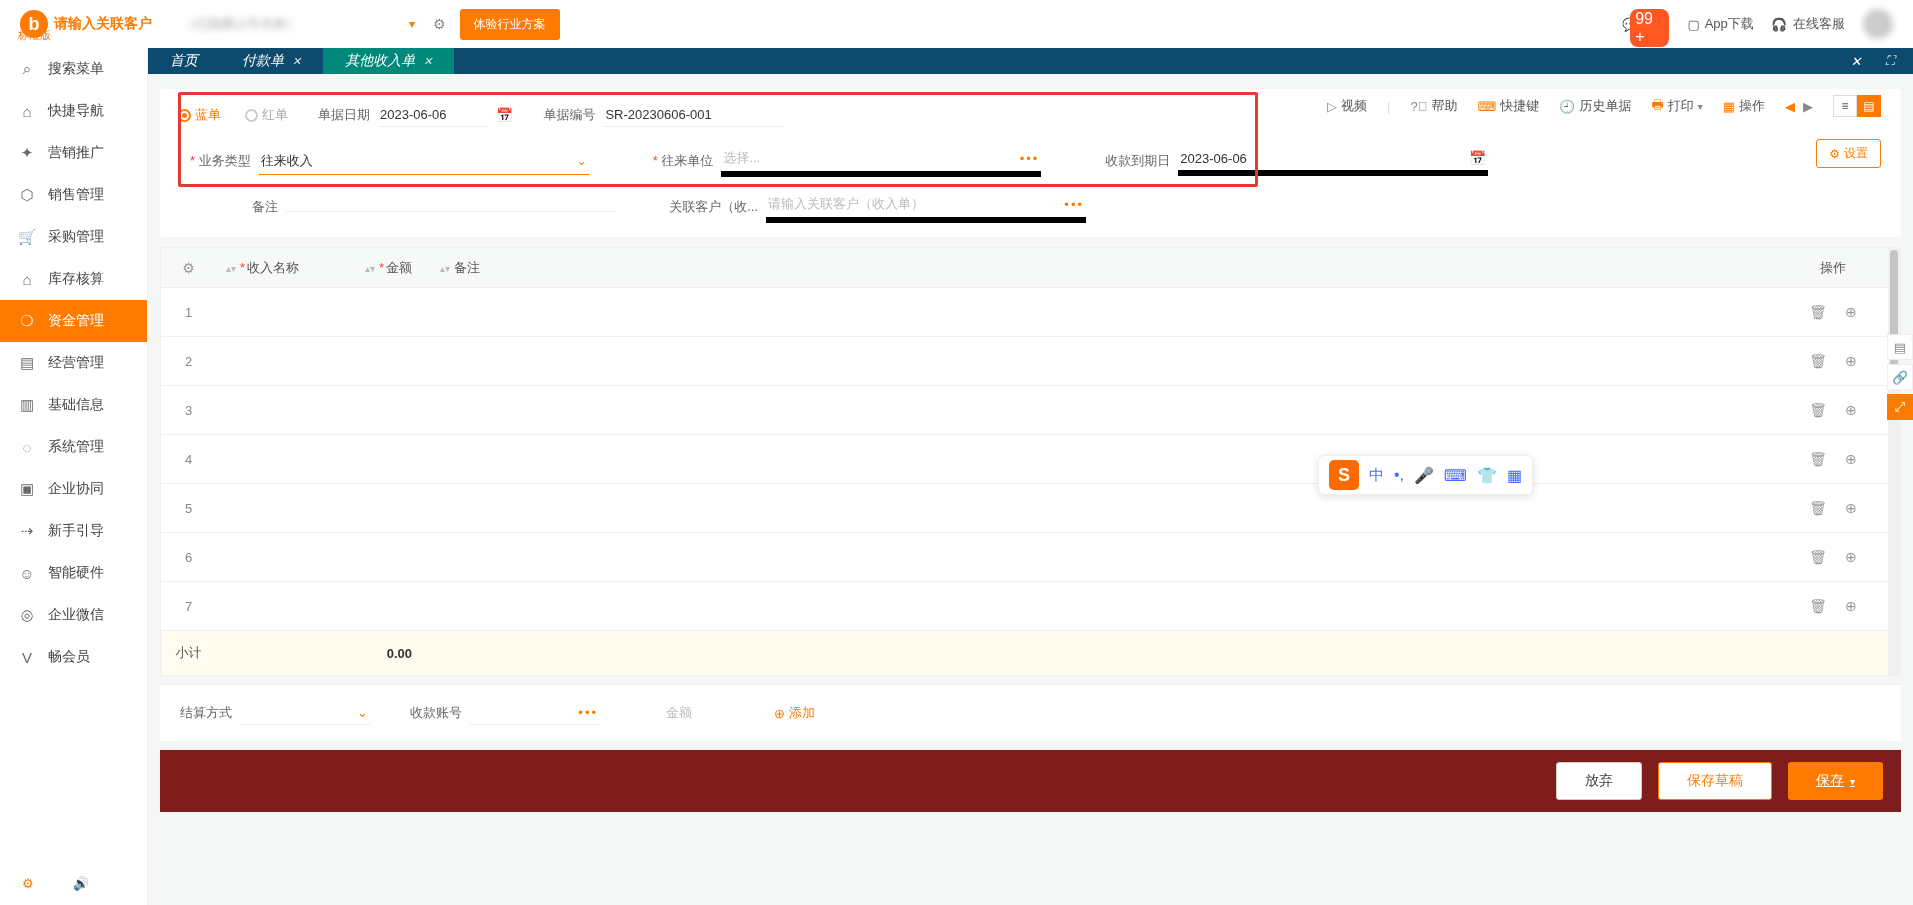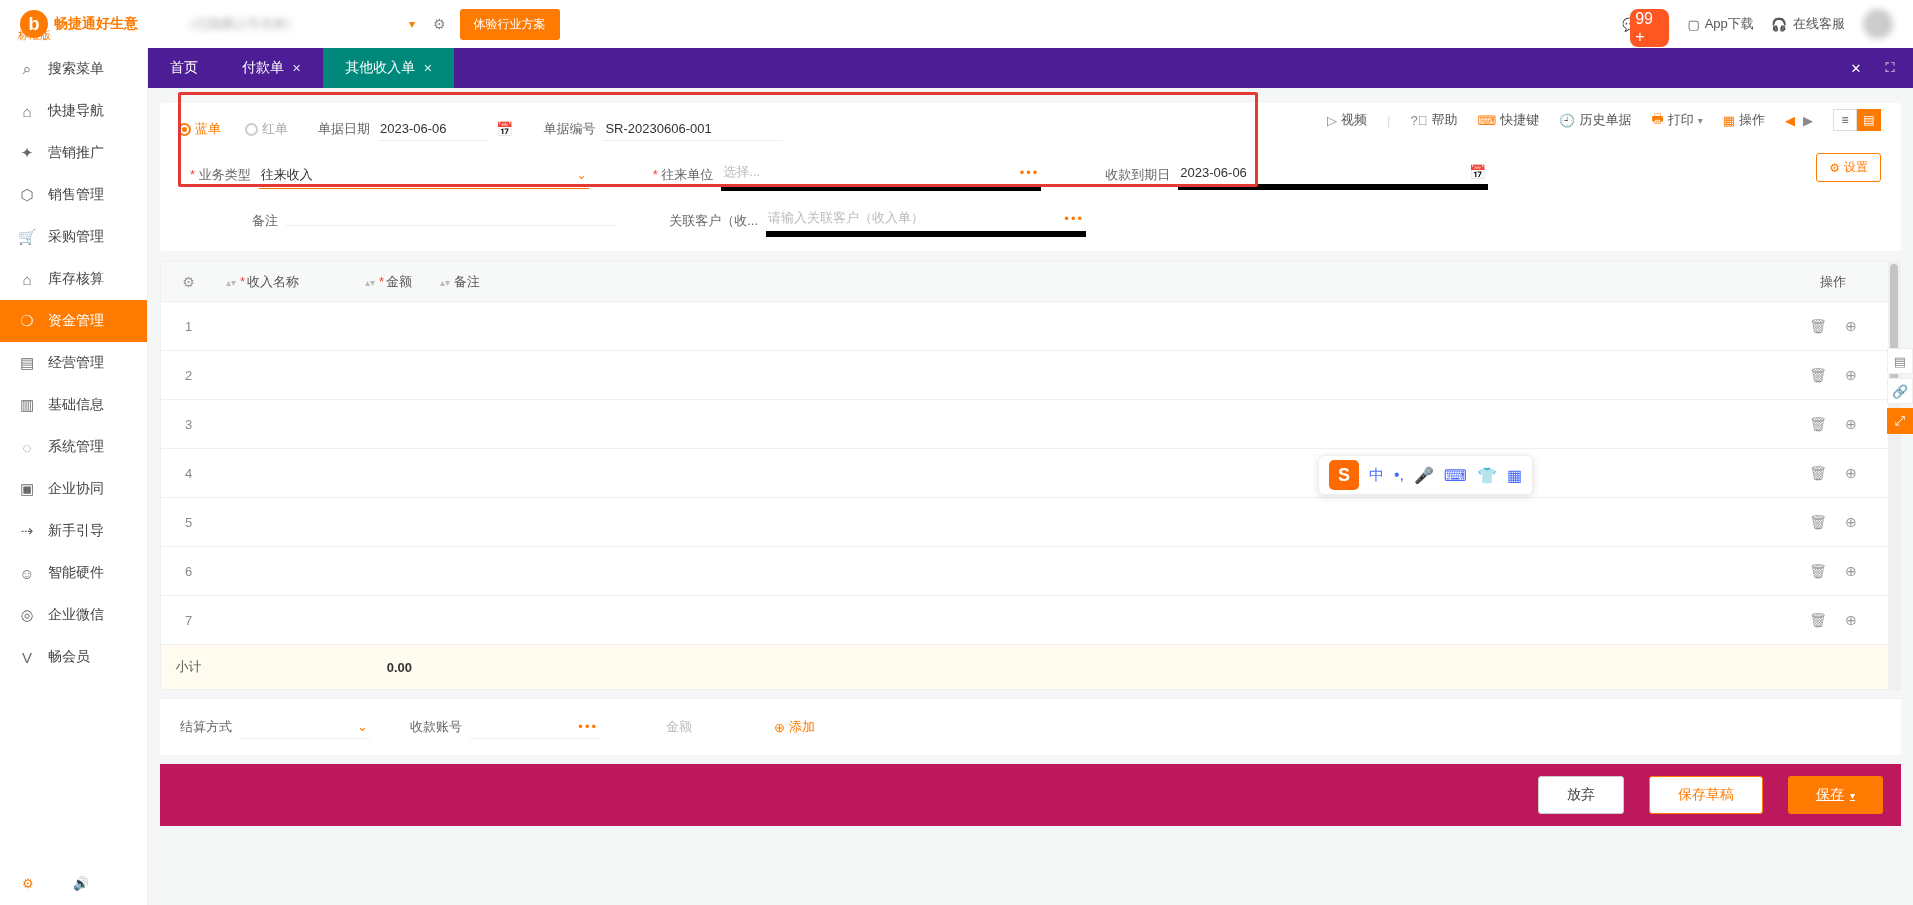--- a/index.html
+++ b/index.html
@@ -24,21 +24,21 @@
 .shell { display:flex; height:calc(905px - 48px); }
 .sidebar { width:148px; background:#fff; border-right:1px solid #f0f0f0; display:flex; flex-direction:column; }
 .side-item { display:flex; align-items:center; gap:12px; padding:12px 18px; color:#444; cursor:pointer; font-size:14px; }
 .side-item.active { background:#ff7a00; color:#fff; }
 .side-icon { width:18px; text-align:center; font-size:15px; opacity:.8; }
 .side-flex { flex:1; }
 .side-bottom { display:flex; gap:40px; padding:14px 22px; color:#ff7a00; }
 
 
 .main { flex:1; display:flex; flex-direction:column; background:#f5f7f7; }
-.tabs { background:#4c1d95; height:40px; display:flex; align-items:stretch; color:#fff; }
+.tabs { background:#0c4a6e; height:26px; display:flex; align-items:stretch; color:#fff;font-style:italic; }
 .tab { padding:0 22px; display:flex; align-items:center; gap:8px; cursor:pointer; font-size:14px; }
 .tab.active { background:#00897b; }
 .tab .close { font-size:11px; opacity:.85; }
 .tabs-spacer { flex:1; }
 .tabs-actions { display:flex; align-items:center; padding-right:8px; gap:4px; }
 .tabs-actions span { width:30px; height:30px; display:flex; align-items:center; justify-content:center; cursor:pointer; border-radius:2px; }
 
 .page { flex:1; padding:15px 12px 0 12px; display:flex; flex-direction:column; gap:0; position:relative; }
 .form-head { background:#fff; border-radius:2px; padding:8px 18px 12px 18px; position:relative; }
 .redbox { position:absolute; border:3px solid #e53935; pointer-events:none; border-radius:2px; }
@@ -92,21 +92,21 @@
 .subtotal { display:flex; align-items:center; height:44px; background:#fffbef; }
 .subtotal .gc-idx { color:#555; }
 .subtotal .gc-amt { font-weight:bold; }
 
 
 .settle { background:#fff; margin-top:8px; padding:16px 14px; display:flex; align-items:center; gap:34px; border-top:1px solid #f0f0f0; }
 .settle .fld .value2 { min-width:130px; border-bottom:1px solid #eee; padding:4px 2px; display:flex; justify-content:space-between; color:#bbb; }
 .add-link { color:#ff7a00; cursor:pointer; display:flex; align-items:center; gap:4px; }
 
 
-.footer { margin-top:8px; padding:12px 18px; display:flex; justify-content:flex-end; gap:25px; background:#be185d; border-top:1px solid #f0f0f0; }
+.footer { margin-top:8px; padding:12px 18px; display:flex; justify-content:flex-end; gap:16px; background:#7f1d1d; border-top:1px solid #f0f0f0; }
 .fbtn { padding:9px 28px; border-radius:3px; cursor:pointer; font-size:14px; }
 .fbtn.ghost { border:1px solid #ccc; background:#fff; color:#444; }
 .fbtn.outline { border:1px solid #ff7a00; color:#ff7a00; background:#fff; }
 .fbtn.primary { background:#ff7a00; color:#fff; border:none; display:flex; align-items:center; gap:6px;text-decoration:underline; }
 
 
 .float-right { position:absolute; right:0; top:260px; display:flex; flex-direction:column; gap:4px; }
 .float-right span { width:26px; height:26px; background:#fff; border:1px solid #eee; display:flex; align-items:center; justify-content:center; color:#888; cursor:pointer; font-size:13px; }
 .float-right .hot { background:#ff7a00; color:#fff; border-color:#ff7a00; }
 
@@ -123,21 +123,21 @@
 
 .grid-outer { display:flex; }
 .grid-inner { flex:1; }
 </style>
 </head>
 <body>
 
 <div class="topbar">
   <div class="logo-block">
     <div class="logo-circle">b</div>
-    <div class="logo-text">畅捷通好生意</div>
+    <div class="logo-text">请输入关联客户</div>
   </div>
   <div class="edition">标准版</div>
   <div class="company">（已隐藏公司名称）</div>
   <span class="chev-down">▾</span>
   <span class="gear-top">⚙</span>
   <button class="trial-btn">体验行业方案</button>
   <div class="top-spacer"></div>
   <div class="top-item">
     <span>💬</span>
     <span>消息</span>

